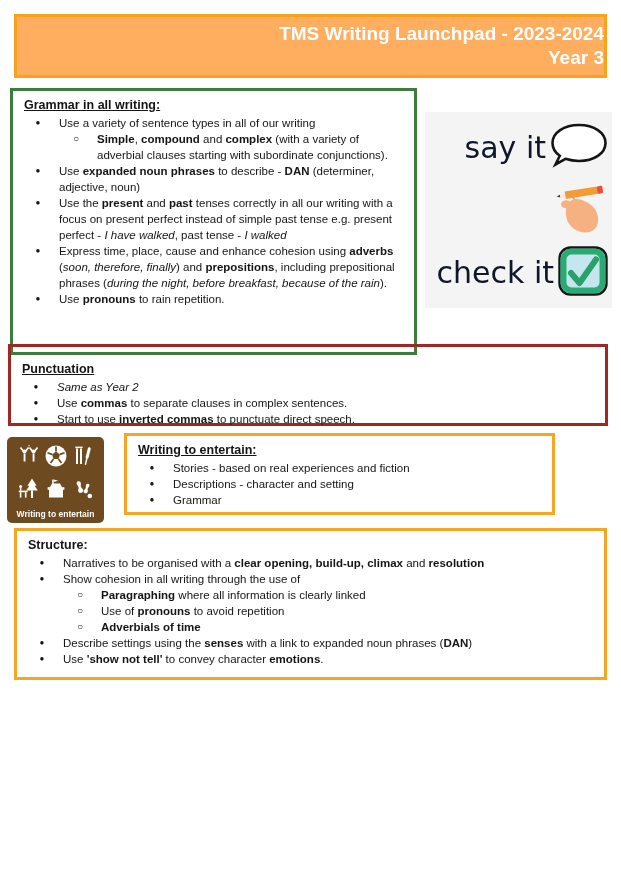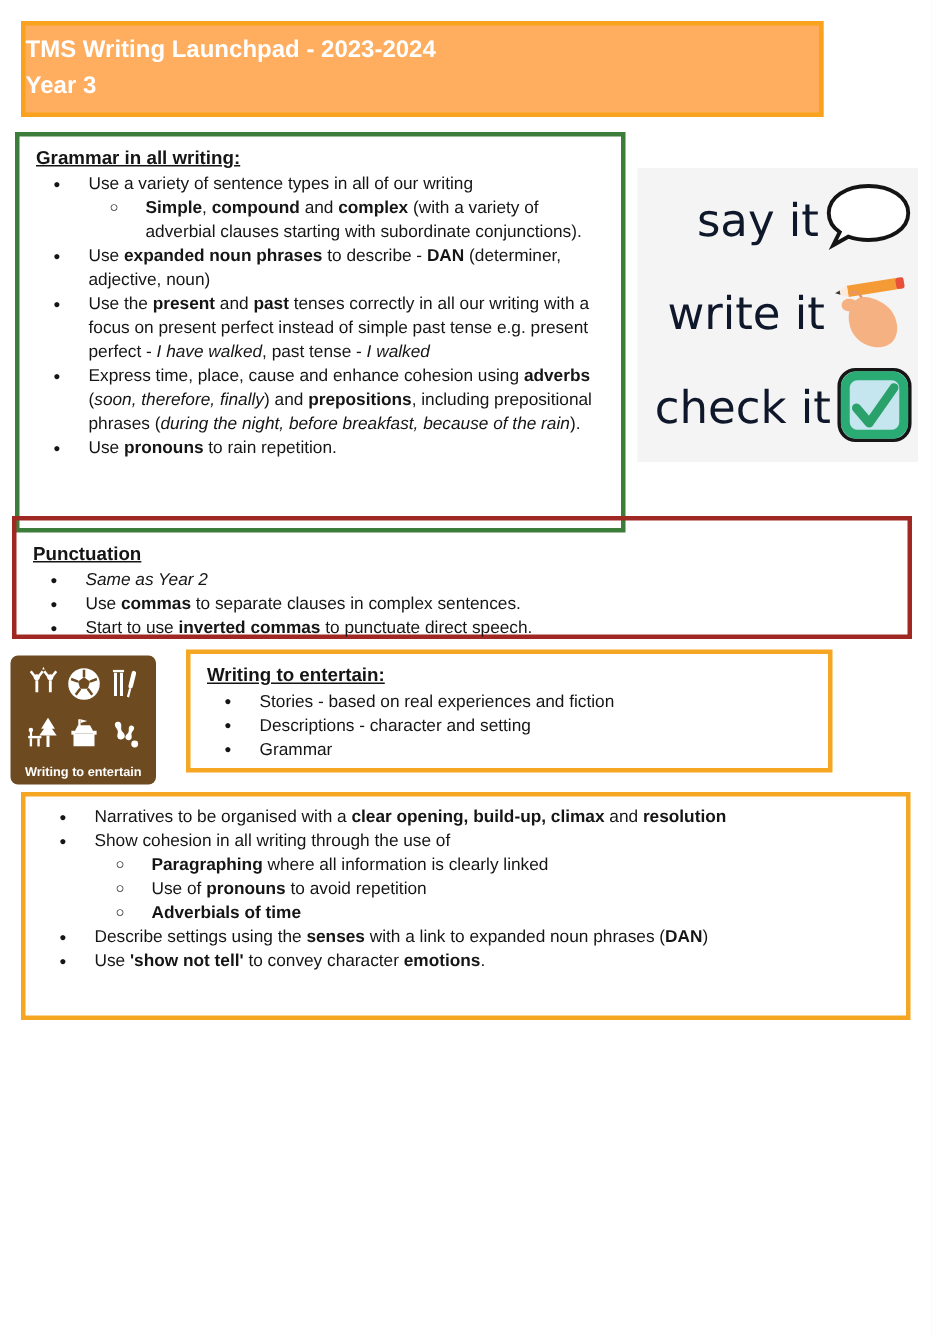--- a/index.html
+++ b/index.html
@@ -7,24 +7,24 @@
   }
   *{box-sizing:border-box;}
   html,body{margin:0;padding:0;background:#ffffff;}
   .page{
     position:relative;width:621px;height:890px;background:#fff;
     font-family:"Liberation Sans",sans-serif;color:var(--text);
     overflow:hidden;outline:1px solid #ececec;
   }
   
   .banner{
-    position:absolute;left:14px;top:14px;width:535px;height:64px;
+    position:absolute;left:14px;top:14px;width:593px;height:64px;
     background:var(--header_fill);border:3px solid var(--header_border);
-    text-align:left;color:#ffffff;font-weight:bold;
-    font-size:16px;line-height:24px;padding-top:5px;
+    text-align:right;color:#ffffff;font-weight:bold;
+    font-size:19px;line-height:24px;padding-top:5px;
   }
   
   .box{position:absolute;background:transparent;padding:6px 10px 4px 10px;}
   .box-title{font-size:12.5px;font-weight:bold;text-decoration:underline;margin:0 0 1px 1px;line-height:17px;}
   .box-title.no-underline{text-decoration:none;}
   .grammar{left:10px;top:88px;width:407px;height:267px;border:3px solid var(--green_border);}
   .punctuation{left:8px;top:344px;width:600px;height:82px;border:3px solid var(--red_border);padding-top:14px;}
   .entertain{left:124px;top:433px;width:431px;height:82px;border:3px solid var(--orange_border);}
   .structure{left:14px;top:528px;width:593px;height:152px;border:3px solid var(--orange_border);}
   
@@ -94,21 +94,20 @@
   <aside class="sayit">
     <div class="sayit-row">
       <span class="sayit-label">say it</span>
       <span>
         <svg width="60" height="47" viewBox="0 0 60 47">
           <path d="M30 3 C45 3 56.5 10.5 56.5 21 C56.5 31.5 45 39 30 39 C25 39 20.5 38.2 16.5 36.8 L6.5 42.5 L10.8 33.8 C6 30.5 3.5 26.2 3.5 21 C3.5 10.5 15 3 30 3 Z" fill="#ffffff" stroke="#141414" stroke-width="2.6"></path>
         </svg>
       </span>
     </div>
     <div class="sayit-row">
-      <span class="sayit-label">write it</span>
       <span>
         <svg width="56" height="58" viewBox="0 0 56 58">
           <g transform="rotate(-9 28 14)">
             <rect x="12" y="10" width="33" height="7.5" fill="#f59b36"></rect>
             <rect x="44.5" y="10" width="5.5" height="7.5" rx="1.5" fill="#e8503a"></rect>
             <polygon points="12,10 3.5,13.7 12,17.5" fill="#fdeadb"></polygon>
             <polygon points="6.8,12.3 3.5,13.7 6.8,15.2" fill="#3a3a3a"></polygon>
           </g>
           <path d="M19 21 C14 24 11.5 31 13.5 39 C15.5 47 23 53.5 32.5 53.5 C41.5 53.5 46 47 45 38.5 C44 31 39.5 26 33.5 23 C28 20.2 23 19 19 21 Z" fill="#f6b183"></path>
           <path d="M17.5 22.5 C13 20 9 21.5 8.2 24.6 C7.4 27.6 10.5 30 15 29.5 Z" fill="#f6b183"></path>
@@ -228,20 +227,21 @@
           <span class="litext"><span>Descriptions - character and setting</span></span>
         </div>
         <div class="li">
           <span class="bullet">●</span>
           <span class="litext"><span>Grammar</span></span>
         </div>
       </div>
   </section>
 
   <section class="box structure">
+    <div class="box-title no-underline">Structure:</div>
     <div class="list">
         <div class="li">
           <span class="bullet">●</span>
           <span class="litext"><span>Narratives to be organised with a </span><span style="font-weight: bold;">clear opening, build-up, climax</span><span> and </span><span style="font-weight: bold;">resolution</span></span>
         </div>
         <div class="li">
           <span class="bullet">●</span>
           <span class="litext"><span>Show cohesion in all writing through the use of</span></span>
         </div>
         <div class="li sub">

